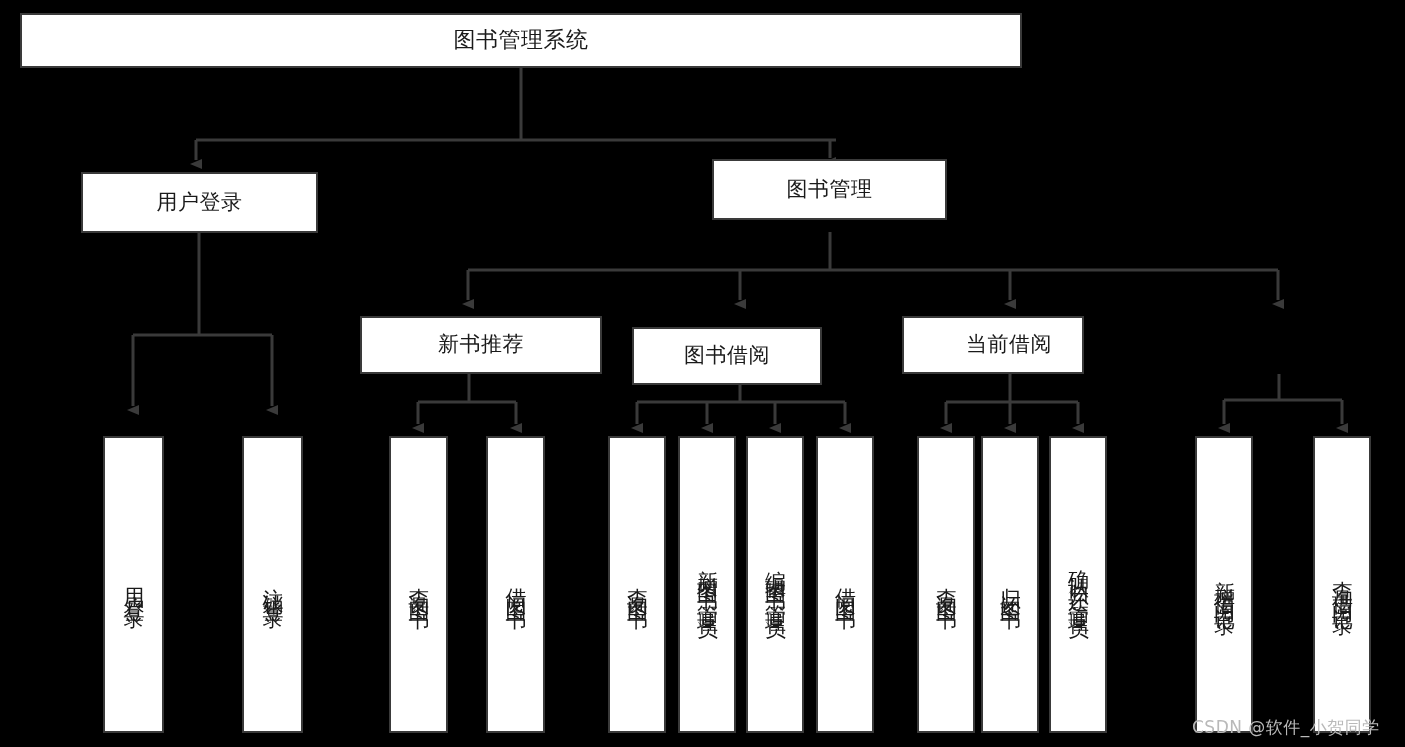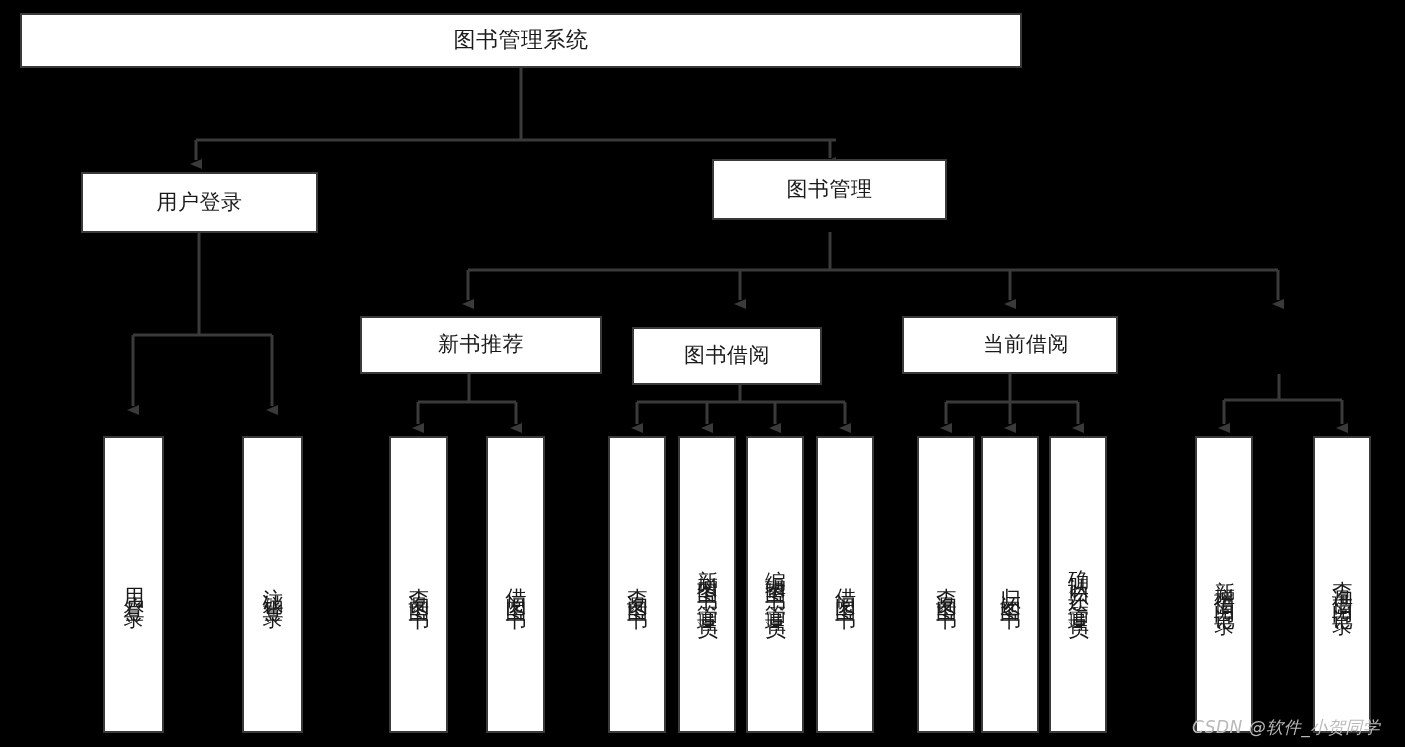--- a/index.html
+++ b/index.html
@@ -136,21 +136,21 @@
   <div class="node h" style="left:712px; top:159px; width:235px; height:61px;">
     <span class="lbl">图书管理</span>
   </div>
 
   <div class="node h" style="left:360px; top:316px; width:242px; height:58px;">
     <span class="lbl">新书推荐</span>
   </div>
   <div class="node h" style="left:632px; top:316px; width:190px; height:58px;margin-top:11px;">
     <span class="lbl">图书借阅</span>
   </div>
-  <div class="node h" style="left:902px; top:316px; width:216px; height:58px;padding-left:32px;">
+  <div class="node h" style="left:902px; top:316px; width:182px; height:58px;padding-left:32px;">
     <span class="lbl">当前借阅</span>
   </div>
 
   <div class="node v" style="left:103px; top:436px; width:61px; height:297px;">
     <span class="lbl">用户登录</span>
   </div>
   <div class="node v" style="left:242px; top:436px; width:61px; height:297px;">
     <span class="lbl">注销登录</span>
   </div>
 
@@ -184,15 +184,15 @@
     <span class="lbl">确认归还（管理员）</span>
   </div>
 
   <div class="node v" style="left:1195px; top:436px; width:58px; height:297px;">
     <span class="lbl">新增借阅记录</span>
   </div>
   <div class="node v" style="left:1313px; top:436px; width:58px; height:297px;">
     <span class="lbl">查询借阅记录</span>
   </div>
 
-  <div class="watermark" style="left:1192px; top:716px;font-style:italic;">CSDN @软件_小贺同学</div>
+  <div class="watermark" style="left:1192px; top:716px;">CSDN @软件_小贺同学</div>
 
 </div>
 
 </body></html>

